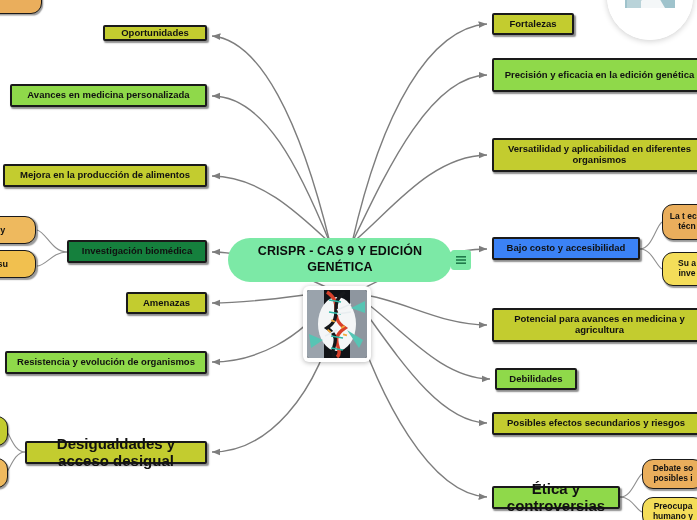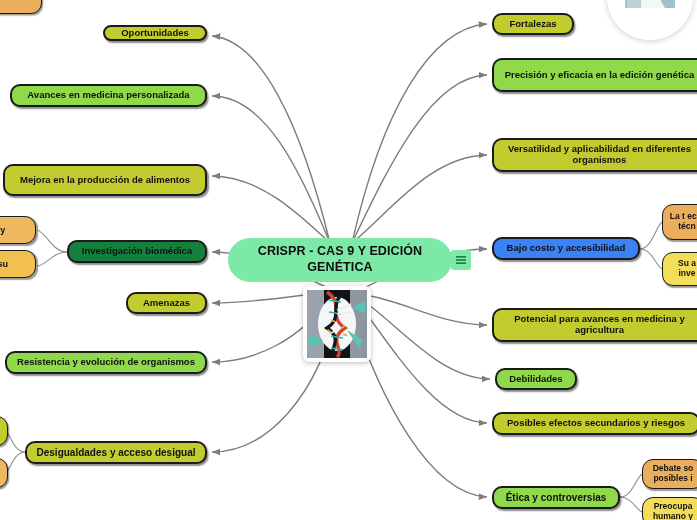--- a/index.html
+++ b/index.html
@@ -5,21 +5,21 @@
   html,body{margin:0;padding:0;}
   body{
     width:697px;height:520px;background:#ffffff;overflow:hidden;position:relative;
     font-family:"Liberation Sans","DejaVu Sans",sans-serif;
   }
   #canvas{position:absolute;left:0;top:0;width:697px;height:520px;overflow:hidden;}
   #wires{position:absolute;left:0;top:0;width:697px;height:520px;pointer-events:none;}
 
   .node{
     position:absolute;box-sizing:border-box;
-    border:2px solid #1a1a1a;border-radius:10px;
+    border:2px solid #1a1a1a;border-radius:2px;
     display:flex;align-items:center;justify-content:center;text-align:center;
     font-weight:bold;color:#111111;
     line-height:1.12;
     box-shadow:1.5px 2px 1.5px rgba(0,0,0,.45);
     padding:2px 6px;
   }
   .node.sub{border-width:1.6px;border-radius:11px;box-shadow:1.2px 1.6px 1.2px rgba(0,0,0,.4);}
 
   .center{
     position:absolute;border-radius:22px;background:#7ce9a6;
@@ -147,21 +147,21 @@
 
 <div class="node sub" style="left: -34px; top: -12px; width: 76px; height: 26px; background: rgb(234, 174, 92); font-size: 9.5px;">
       <span></span>
     </div>
     <div class="node" style="left: 103px; top: 25px; width: 104px; height: 16px; background: rgb(195, 204, 47); font-size: 9.5px;">
       <span>Oportunidades</span>
     </div>
     <div class="node" style="left: 10px; top: 84px; width: 197px; height: 23px; background: rgb(143, 217, 74); font-size: 9.5px;">
       <span>Avances en medicina personalizada</span>
     </div>
-    <div class="node" style="left: 3px; top: 164px; width: 204px; height: 32px; background: rgb(195, 204, 47); font-size: 9.5px;">
+    <div class="node" style="left: 3px; top: 164px; width: 204px; height: 23px; background: rgb(195, 204, 47); font-size: 9.5px;">
       <span>Mejora en la producción de alimentos</span>
     </div>
     <div class="node sub" style="left: -38px; top: 216px; width: 74px; height: 28px; background: rgb(238, 185, 94); font-size: 9px;">
       <span>s y</span>
     </div>
     <div class="node sub" style="left: -38px; top: 250px; width: 74px; height: 28px; background: rgb(241, 192, 79); font-size: 9px;">
       <span>y su</span>
     </div>
     <div class="node" style="left: 67px; top: 240px; width: 140px; height: 23px; background: #15803d; font-size: 9.5px;">
       <span>Investigación biomédica</span>
@@ -171,21 +171,21 @@
     </div>
     <div class="node" style="left: 5px; top: 351px; width: 202px; height: 23px; background: rgb(143, 217, 74); font-size: 9.5px;">
       <span>Resistencia y evolución de organismos</span>
     </div>
     <div class="node sub" style="left: -14px; top: 416px; width: 22px; height: 30px; background: rgb(195, 204, 47); font-size: 9px;">
       <span></span>
     </div>
     <div class="node sub" style="left: -14px; top: 458px; width: 22px; height: 30px; background: rgb(238, 185, 94); font-size: 9px;">
       <span></span>
     </div>
-    <div class="node" style="left: 25px; top: 441px; width: 182px; height: 23px; background: rgb(195, 204, 47); font-size: 10px;">
+    <div class="node" style="left: 25px; top: 441px; width: 182px; height: 23px; background: rgb(195, 204, 47); font-size: 15px;">
       <span>Desigualdades y acceso desigual</span>
     </div>
     <div class="node" style="left: 492px; top: 13px; width: 82px; height: 22px; background: rgb(195, 204, 47); font-size: 9.5px;">
       <span>Fortalezas</span>
     </div>
     <div class="node" style="left: 492px; top: 58px; width: 215px; height: 34px; background: rgb(143, 217, 74); font-size: 9.5px;">
       <span>Precisión y eficacia en la edición genética</span>
     </div>
     <div class="node" style="left: 492px; top: 138px; width: 215px; height: 34px; background: rgb(195, 204, 47); font-size: 9.5px;">
       <span>Versatilidad y aplicabilidad en diferentes organismos</span>
@@ -201,21 +201,21 @@
     </div>
     <div class="node" style="left: 492px; top: 308px; width: 215px; height: 34px; background: rgb(195, 204, 47); font-size: 9.5px;">
       <span>Potencial para avances en medicina y agricultura</span>
     </div>
     <div class="node" style="left: 495px; top: 368px; width: 82px; height: 22px; background: rgb(143, 217, 74); font-size: 9.5px;">
       <span>Debilidades</span>
     </div>
     <div class="node" style="left: 492px; top: 412px; width: 208px; height: 23px; background: rgb(195, 204, 47); font-size: 9.5px;">
       <span>Posibles efectos secundarios y riesgos</span>
     </div>
-    <div class="node" style="left: 492px; top: 486px; width: 128px; height: 23px; background: rgb(143, 217, 74); font-size: 10px;">
+    <div class="node" style="left: 492px; top: 486px; width: 128px; height: 23px; background: rgb(143, 217, 74); font-size: 15px;">
       <span>Ética y controversias</span>
     </div>
     <div class="node sub" style="left: 642px; top: 459px; width: 62px; height: 30px; background: rgb(234, 174, 92); font-size: 8.5px;">
       <span>Debate so posibles i</span>
     </div>
     <div class="node sub" style="left: 642px; top: 497px; width: 62px; height: 30px; background: rgb(244, 221, 89); font-size: 8.5px;">
       <span>Preocupa humano y</span>
     </div>
   </div>
 

